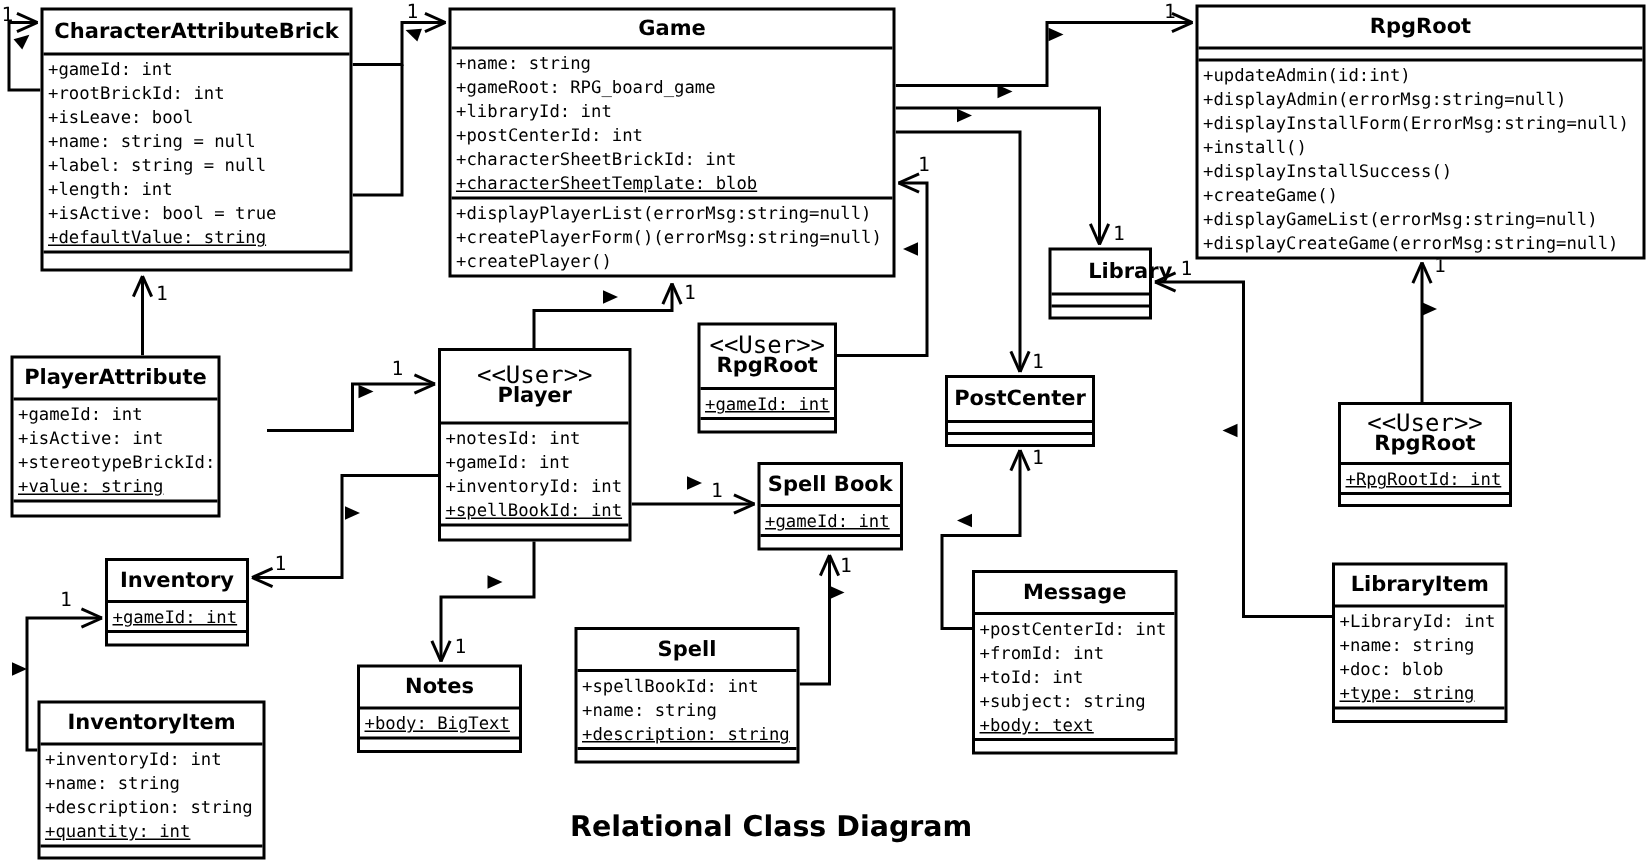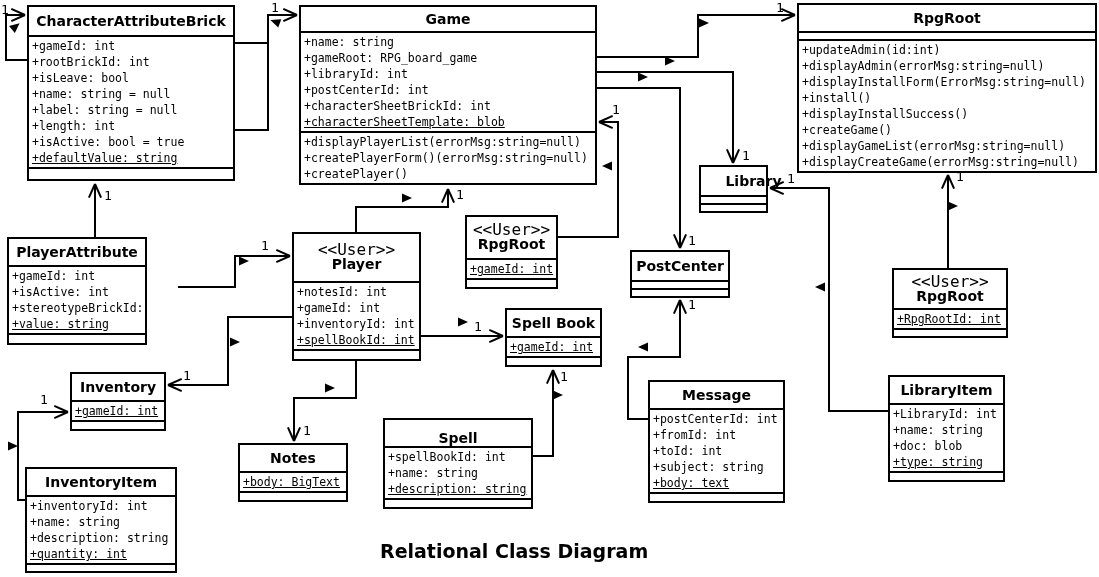--- a/index.html
+++ b/index.html
@@ -305,21 +305,21 @@
     <div class="uml-class" style="left: 238px; top: 443px; width: 110px;">
       <div class="uml-title" style="height: 26px; text-align: center;">
         <div class="uml-name">Notes</div>
       </div>
       <div class="uml-section">
         <div class="uml-row u">+body: BigText</div>
       </div>
       <div class="uml-section" style="height: 7px; padding: 0px;"></div>
     </div>
     <div class="uml-class" style="left: 383px; top: 418px; width: 150px;">
-      <div class="uml-title" style="height: 26px; justify-content: flex-end;">
+      <div class="uml-title" style="height: 26px;">
         <div class="uml-name">Spell</div>
       </div>
       <div class="uml-section">
         <div class="uml-row">+spellBookId: int</div>
         <div class="uml-row">+name: string</div>
         <div class="uml-row u">+description: string</div>
       </div>
       <div class="uml-section" style="height: 7px; padding: 0px;"></div>
     </div>
     <div class="uml-class" style="left: 25px; top: 467px; width: 152px;">

